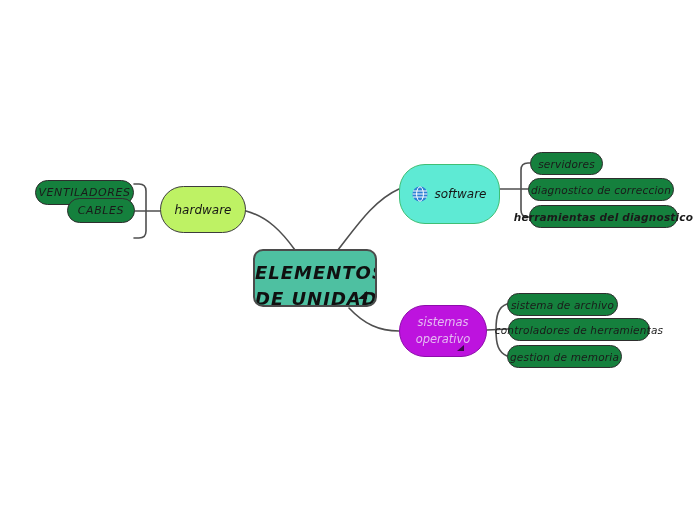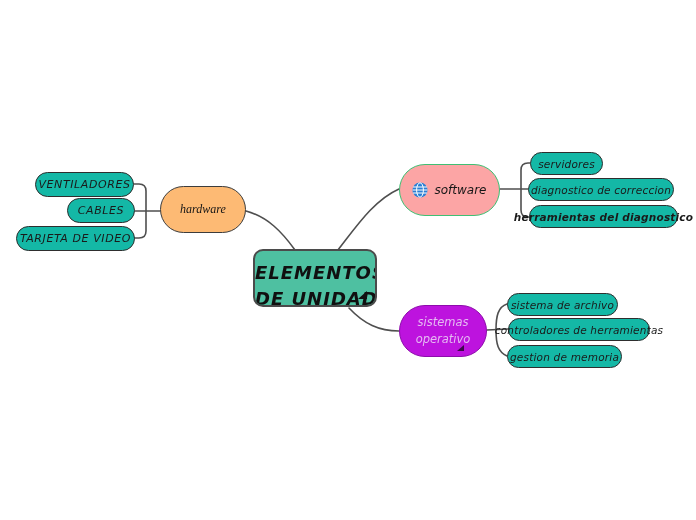--- a/index.html
+++ b/index.html
@@ -60,21 +60,21 @@
   .branch.two-line {
     flex-direction: column;
     line-height: 17px;
     font-size: 11.5px;
   }
   
   .pill {
     position: absolute;
     box-sizing: border-box;
     height: 25px;
-    background: #14b8a6;
+    background: #15803d;
     border: 1.3px solid #2e2e2e;
     border-radius: 13px;
     display: flex;
     align-items: center;
     justify-content: center;
     font-style: italic;
     font-size: 11px;
     letter-spacing: 0.6px;
     color: #1a1a1a;
     white-space: nowrap;
@@ -120,35 +120,32 @@
   </svg>
 
   <div class="node root" style="left: 253px; top: 249px; width: 124px; height: 58px; background: rgb(78, 192, 161);">
     <div class="lines">
       <div class="line">ELEMENTOS</div>
       <div class="line">DE UNIDAD</div>
     </div>
     <div class="tri" style="right:8px; bottom:6px;"></div>
   </div>
 
-  <div class="node branch" style="left: 160px; top: 186px; width: 86px; height: 47px; background: #fdba74; font-family: Liberation Serif, serif;">
+  <div class="node branch" style="left: 160px; top: 186px; width: 86px; height: 47px; background: #bef264;">
     <span class="branch-label">hardware</span>
   </div>
 
-  <div class="pill" style="left:35px; top:172px; width:99px;">
+  <div class="pill" style="left:35px; top:180px; width:99px;">
     <span>VENTILADORES</span>
   </div>
   <div class="pill" style="left:67px; top:198px; width:68px;">
     <span>CABLES</span>
   </div>
-  <div class="pill" style="left:16px; top:226px; width:119px;">
-    <span>TARJETA DE VIDEO</span>
-  </div>
 
-  <div class="node branch" style="left: 399px; top: 164px; width: 101px; height: 52px; border-color: rgb(63, 191, 116); background: #fca5a5;">
+  <div class="node branch" style="left: 399px; top: 164px; width: 101px; height: 60px; border-color: rgb(63, 191, 116); background: #5eead4;">
     <svg class="globe" width="16" height="16" viewBox="0 0 16 16">
       <circle cx="8" cy="8" r="7.6" fill="#2b7fd4"></circle>
       <g stroke="#ffffff" stroke-width="1" fill="none">
         <ellipse cx="8" cy="8" rx="3.4" ry="7.2"></ellipse>
         <line x1="1" y1="5" x2="15" y2="5"></line>
         <line x1="0.5" y1="8" x2="15.5" y2="8"></line>
         <line x1="1" y1="11" x2="15" y2="11"></line>
       </g>
     </svg>
     <span class="branch-label">software</span>

